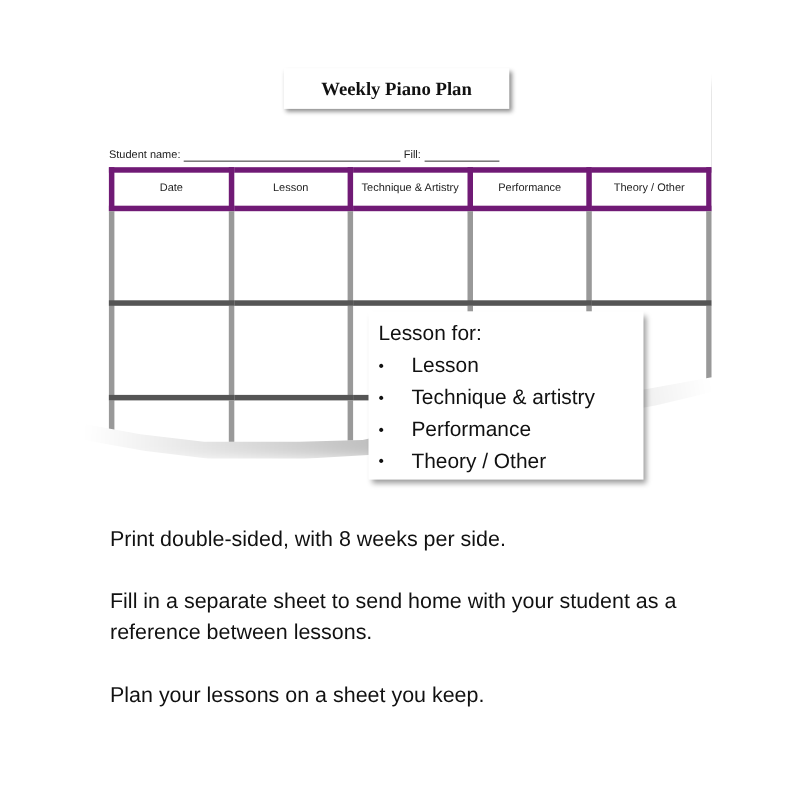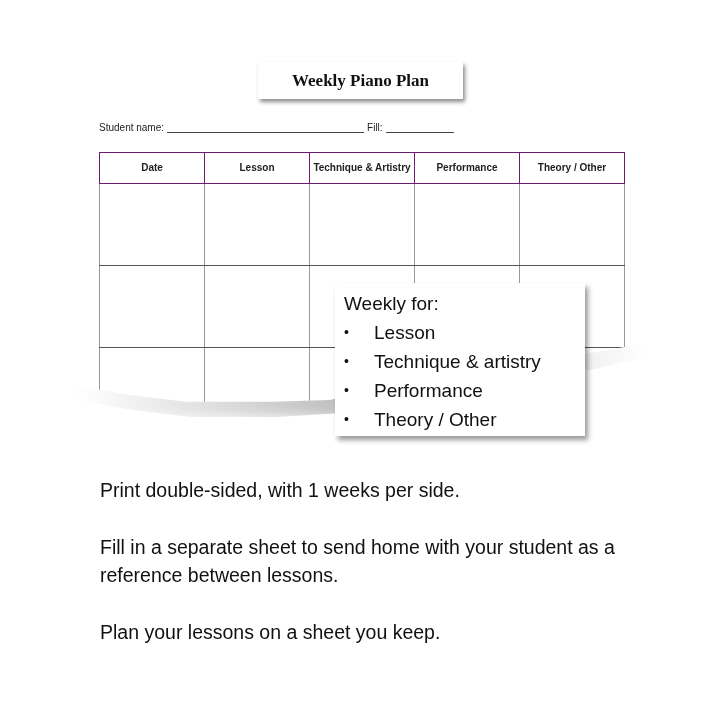--- a/index.html
+++ b/index.html
@@ -22,32 +22,32 @@
     }
     .paper-inner { position: absolute; left: 0; top: 0; width: 100%; height: 100%; }
     .title-box {
       position: absolute; left: 258px; top: 62px; width: 205px; height: 37px;
       background: #fff; box-shadow: 2px 3px 4px rgba(0,0,0,0.45);
       display: flex; align-items: center; justify-content: center;
       font-family: Liberation Serif, serif; font-weight: bold; font-size: 17px; color: #111;
       z-index: 3;
     }
     .student-line {
-      position: absolute; left: 29px; top: 55px; font-size: 10px; color: #222;
+      position: absolute; left: 29px; top: 69px; font-size: 10px; color: #222;
       display: flex; align-items: flex-end; white-space: nowrap; text-align: center;
     }
     .blank { display: inline-block; border-bottom: 1px solid #444; height: 10px; }
     .blank.name { width: 197px; margin: 0 3px; }
     .blank.level { width: 68px; margin-left: 3px; }
     .plan-table {
       position: absolute; left: 29px; top: 85px; border-collapse: collapse;
     }
     .plan-table th, .plan-table td {
-      border: 1px solid #701a75; width: 104px; padding: 0; text-align: center;
-      font-size: 10px; font-weight: bold; color: #222;
+      border: 5px solid #701a75; width: 104px; padding: 0; text-align: center;
+      font-size: 10px; font-weight: normal; color: #222;
     }
     .plan-table td { border-color: #555; border-left-color: #999; border-right-color: #999; }
     .plan-table th { height: 30px; line-height: 12px; }
     .plan-table td { height: 81px; }
     .callout {
       position: absolute; left: 335px; top: 283px; width: 250px; height: 153px;
       background: #fff; box-shadow: 3px 4px 5px rgba(0,0,0,0.4);
       z-index: 4; box-sizing: border-box; padding: 6px 0 0 9px;
       font-size: 19px; color: #111;
     }
@@ -107,21 +107,21 @@
           <td></td>
         </tr>
       </tbody>
     </table>
   </div>
 </div>
 
 <div class="title-box">Weekly Piano Plan</div>
 
 <div class="callout">
-  <div class="callout-heading">Weekly for:</div>
+  <div class="callout-heading">Lesson for:</div>
   <ul>
     <li>
       <span class="bullet">•</span>
       <span>Lesson</span>
     </li>
     <li>
       <span class="bullet">•</span>
       <span>Technique &amp; artistry</span>
     </li>
     <li>
@@ -129,16 +129,16 @@
       <span>Performance</span>
     </li>
     <li>
       <span class="bullet">•</span>
       <span>Theory / Other</span>
     </li>
   </ul>
 </div>
 
 <div class="notes">
-  <p>Print double-sided, with 1 weeks per side.</p>
+  <p>Print double-sided, with 8 weeks per side.</p>
   <p>Fill in a separate sheet to send home with your student as a reference between lessons.</p>
   <p>Plan your lessons on a sheet you keep.</p>
 </div>
 
 </body></html>

